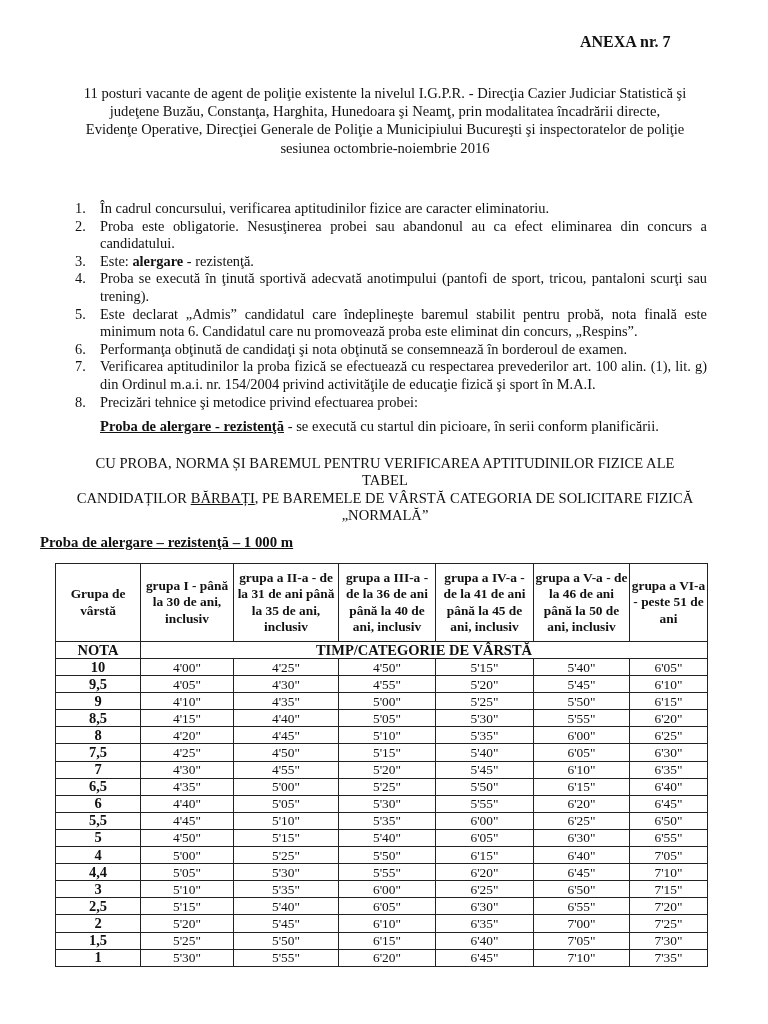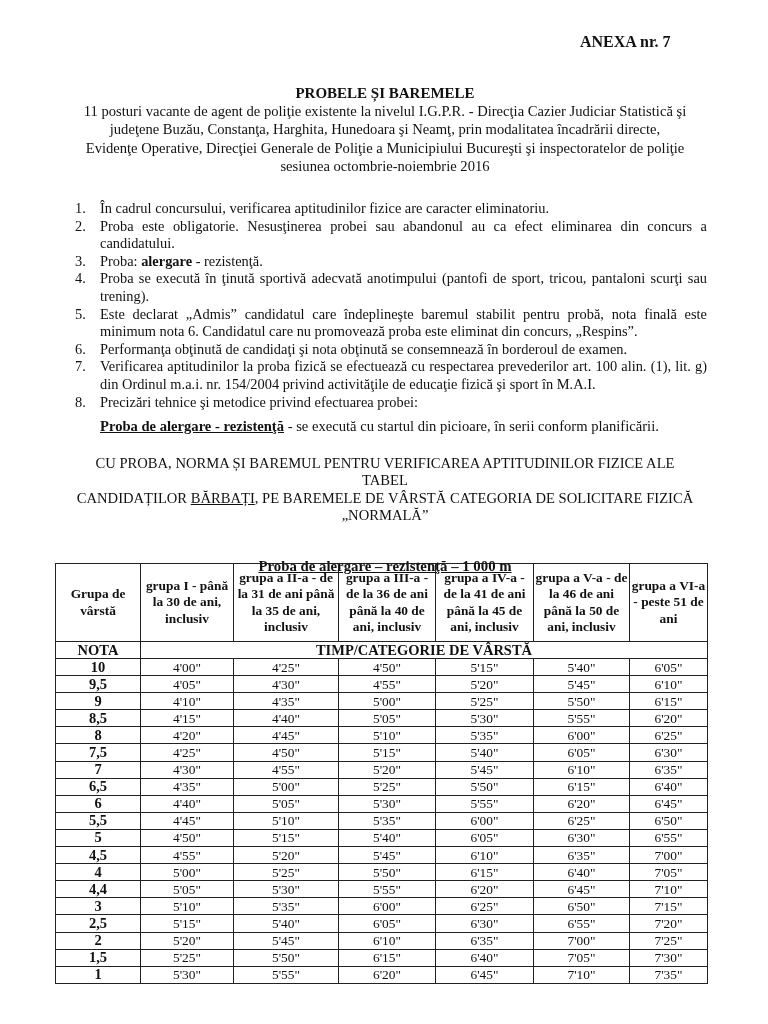--- a/index.html
+++ b/index.html
@@ -13,50 +13,49 @@
     .title-block { left: 40px; width: 690px; top: 84px; text-align: center; font-size: 14.6px; line-height: 18.2px; }
     .title-block .t { font-weight: bold; font-size: 15px; }
     .list { left: 75px; width: 632px; top: 200px; font-size: 14.4px; line-height: 17.6px; margin: 0; padding: 0; list-style: none; }
     .list li { position: relative; padding-left: 25px; text-align: justify; }
     .list li .num { position: absolute; left: 0; top: 0; }
     .list b { font-weight: bold; }
     .proba-line { left: 100px; width: 640px; top: 418px; font-size: 14.6px; }
     .proba-line .u { font-weight: bold; text-decoration: underline; margin-top: 21px; }
     .tabel-block { left: 40px; width: 690px; top: 455px; text-align: center; font-size: 14.6px; line-height: 17.4px; }
     .tabel-block .u { text-decoration: underline; }
-    .subtitle { left: 40px; width: 690px; top: 558px; text-align: center; font-size: 14.8px; font-weight: bold; text-decoration: underline; }
+    .subtitle { left: 40px; width: 690px; top: 534px; text-align: left; font-size: 14.8px; font-weight: bold; text-decoration: underline; }
     table.bar {
       position: absolute; left: 55px; top: 563px; width: 652px;
       border-collapse: collapse; font-size: 13.6px; table-layout: fixed;
     }
     table.bar td, table.bar th {
       border: 1.5px solid #222; padding: 0; text-align: center; vertical-align: middle;
     }
     table.bar thead th { font-weight: bold; line-height: 16.2px; height: 77px; font-size: 13.4px; }
     table.bar .nota-row th { height: 16px; font-size: 14.5px; line-height: 15px; }
     table.bar tbody td { height: 16.1px; line-height: 15px; font-size: 13.4px; }
     table.bar tbody td.n { font-weight: bold; font-size: 14.5px; }
   </style>
 </head>
 <body>
 
 <div class="abs anexa">ANEXA nr. 7</div>
 
 <div class="abs title-block">
-  <div class="t">PROBELE ȘI BAREMELE</div>
   <div>11 posturi vacante de agent de poliţie existente la nivelul I.G.P.R. - Direcţia Cazier Judiciar Statistică şi</div>
   <div>judeţene Buzău, Constanţa, Harghita, Hunedoara şi Neamţ, prin modalitatea încadrării directe,</div>
   <div>Evidenţe Operative, Direcţiei Generale de Poliţie a Municipiului Bucureşti şi inspectoratelor de poliţie</div>
   <div>sesiunea octombrie-noiembrie 2016</div>
 </div>
 
 <ol class="abs list">
   <li><span class="num">1.</span><span>În cadrul concursului, verificarea aptitudinilor fizice are caracter eliminatoriu.</span></li>
   <li><span class="num">2.</span><span>Proba este obligatorie. Nesusţinerea probei sau abandonul au ca efect eliminarea din concurs a candidatului.</span></li>
-  <li><span class="num">3.</span><span>Proba: </span><b>alergare</b><span> - rezistenţă.</span></li>
+  <li><span class="num">3.</span><span>Este: </span><b>alergare</b><span> - rezistenţă.</span></li>
   <li><span class="num">4.</span><span>Proba se execută în ţinută sportivă adecvată anotimpului (pantofi de sport, tricou, pantaloni scurţi sau trening).</span></li>
   <li><span class="num">5.</span><span>Este declarat „Admis” candidatul care îndeplineşte baremul stabilit pentru probă, nota finală este minimum nota 6. Candidatul care nu promovează proba este eliminat din concurs, „Respins”.</span></li>
   <li><span class="num">6.</span><span>Performanţa obţinută de candidaţi şi nota obţinută se consemnează în borderoul de examen.</span></li>
   <li><span class="num">7.</span><span>Verificarea aptitudinilor la proba fizică se efectuează cu respectarea prevederilor art. 100 alin. (1), lit. g) din Ordinul m.a.i. nr. 154/2004 privind activităţile de educaţie fizică şi sport în M.A.I.</span></li>
   <li><span class="num">8.</span><span>Precizări tehnice şi metodice privind efectuarea probei:</span></li>
 </ol>
 
 <div class="abs proba-line">
   <span class="u">Proba de alergare - rezistenţă</span><span> - se execută cu startul din picioare, în serii conform planificării.</span>
 </div>
@@ -189,29 +188,20 @@
       <tr>
         <td class="n">5</td>
         <td>4'50"</td>
         <td>5'15"</td>
         <td>5'40"</td>
         <td>6'05"</td>
         <td>6'30"</td>
         <td>6'55"</td>
       </tr>
       <tr>
-        <td class="n">4,5</td>
-        <td>4'55"</td>
-        <td>5'20"</td>
-        <td>5'45"</td>
-        <td>6'10"</td>
-        <td>6'35"</td>
-        <td>7'00"</td>
-      </tr>
-      <tr>
         <td class="n">4</td>
         <td>5'00"</td>
         <td>5'25"</td>
         <td>5'50"</td>
         <td>6'15"</td>
         <td>6'40"</td>
         <td>7'05"</td>
       </tr>
       <tr>
         <td class="n">4,4</td>

